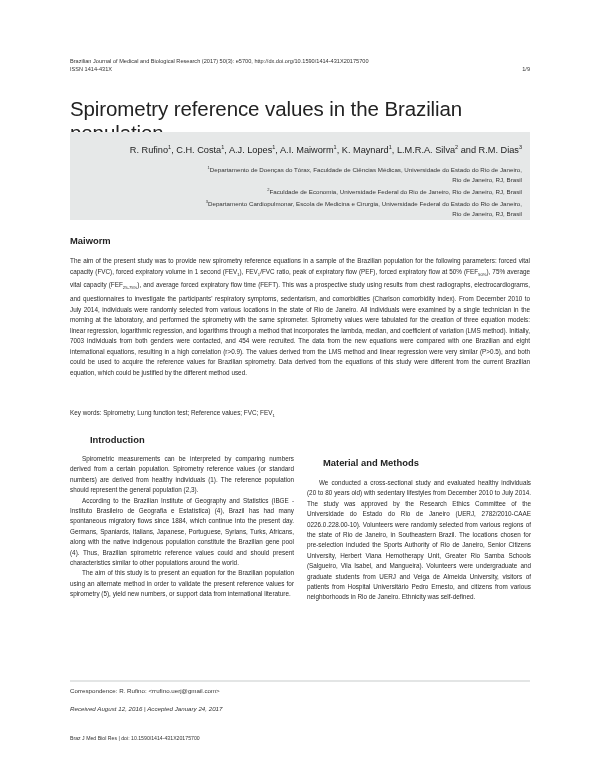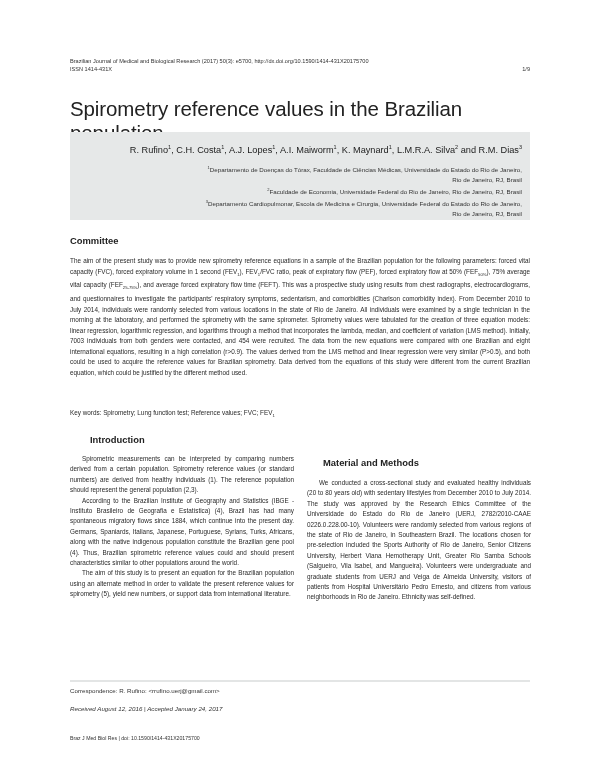--- a/index.html
+++ b/index.html
@@ -68,21 +68,21 @@
     </div>
     <div class="affils">
       <div><sup>1</sup><span>Departamento de Doenças do Tórax, Faculdade de Ciências Médicas, Universidade do Estado do Rio de Janeiro,</span></div>
       <div>Rio de Janeiro, RJ, Brasil</div>
       <div><sup>2</sup><span>Faculdade de Economia, Universidade Federal do Rio de Janeiro, Rio de Janeiro, RJ, Brasil</span></div>
       <div><sup>3</sup><span>Departamento Cardiopulmonar, Escola de Medicina e Cirurgia, Universidade Federal do Estado do Rio de Janeiro,</span></div>
       <div>Rio de Janeiro, RJ, Brasil</div>
     </div>
   </div>
 
-  <h2 class="abstract-title">Committee</h2>
+  <h2 class="abstract-title">Maiworm</h2>
   <div class="abstract-text"><span>The aim of the present study was to provide new spirometry reference equations in a sample of the Brazilian population for the following parameters: forced vital capacity (FVC), forced expiratory volume in 1 second (FEV</span><sub>1</sub><span>), FEV</span><sub>1</sub><span>/FVC ratio, peak of expiratory flow (PEF), forced expiratory flow at 50% (FEF</span><sub>50%</sub><span>), 75% average vital capacity (FEF</span><sub>25-75%</sub><span>), and average forced expiratory flow time (FEFT). This was a prospective study using results from chest radiographs, electrocardiograms, and questionnaires to investigate the participants' respiratory symptoms, sedentarism, and comorbidities (Charlson comorbidity index). From December 2010 to July 2014, individuals were randomly selected from various locations in the state of Rio de Janeiro. All individuals were examined by a single technician in the morning at the laboratory, and performed the spirometry with the same spirometer. Spirometry values were tabulated for the creation of three equation models: linear regression, logarithmic regression, and logarithms through a method that incorporates the lambda, median, and coefficient of variation (LMS method). Initially, 7003 individuals from both genders were contacted, and 454 were recruited. The data from the new equations were compared with one Brazilian and eight international equations, resulting in a high correlation (r&gt;0.9). The values derived from the LMS method and linear regression were very similar (P&gt;0.5), and both could be used to acquire the reference values for Brazilian spirometry. Data derived from the equations of this study were different from the current Brazilian equation, which could be justified by the different method used.</span></div>
 
   <div class="keywords"><span>Key words: </span><span>Spirometry; Lung function test; Reference values; FVC; FEV</span><sub>1</sub></div>
 
   <h2 class="intro-title">Introduction</h2>
   <div class="col col-left">
     <p>Spirometric measurements can be interpreted by comparing numbers derived from a certain population. Spirometry reference values (or standard numbers) are derived from healthy individuals (1). The reference population should represent the general population (2,3).</p>
     <p>According to the Brazilian Institute of Geography and Statistics (IBGE - Instituto Brasileiro de Geografia e Estatística) (4), Brazil has had many spontaneous migratory flows since 1884, which continue into the present day. Germans, Spaniards, Italians, Japanese, Portuguese, Syrians, Turks, Africans, along with the native indigenous population constitute the Brazilian gene pool (4). Thus, Brazilian spirometric reference values could and should present characteristics similar to other populations around the world.</p>
     <p>The aim of this study is to present an equation for the Brazilian population using an alternate method in order to validate the present reference values for spirometry (5), yield new numbers, or support data from international literature.</p>
   </div>

